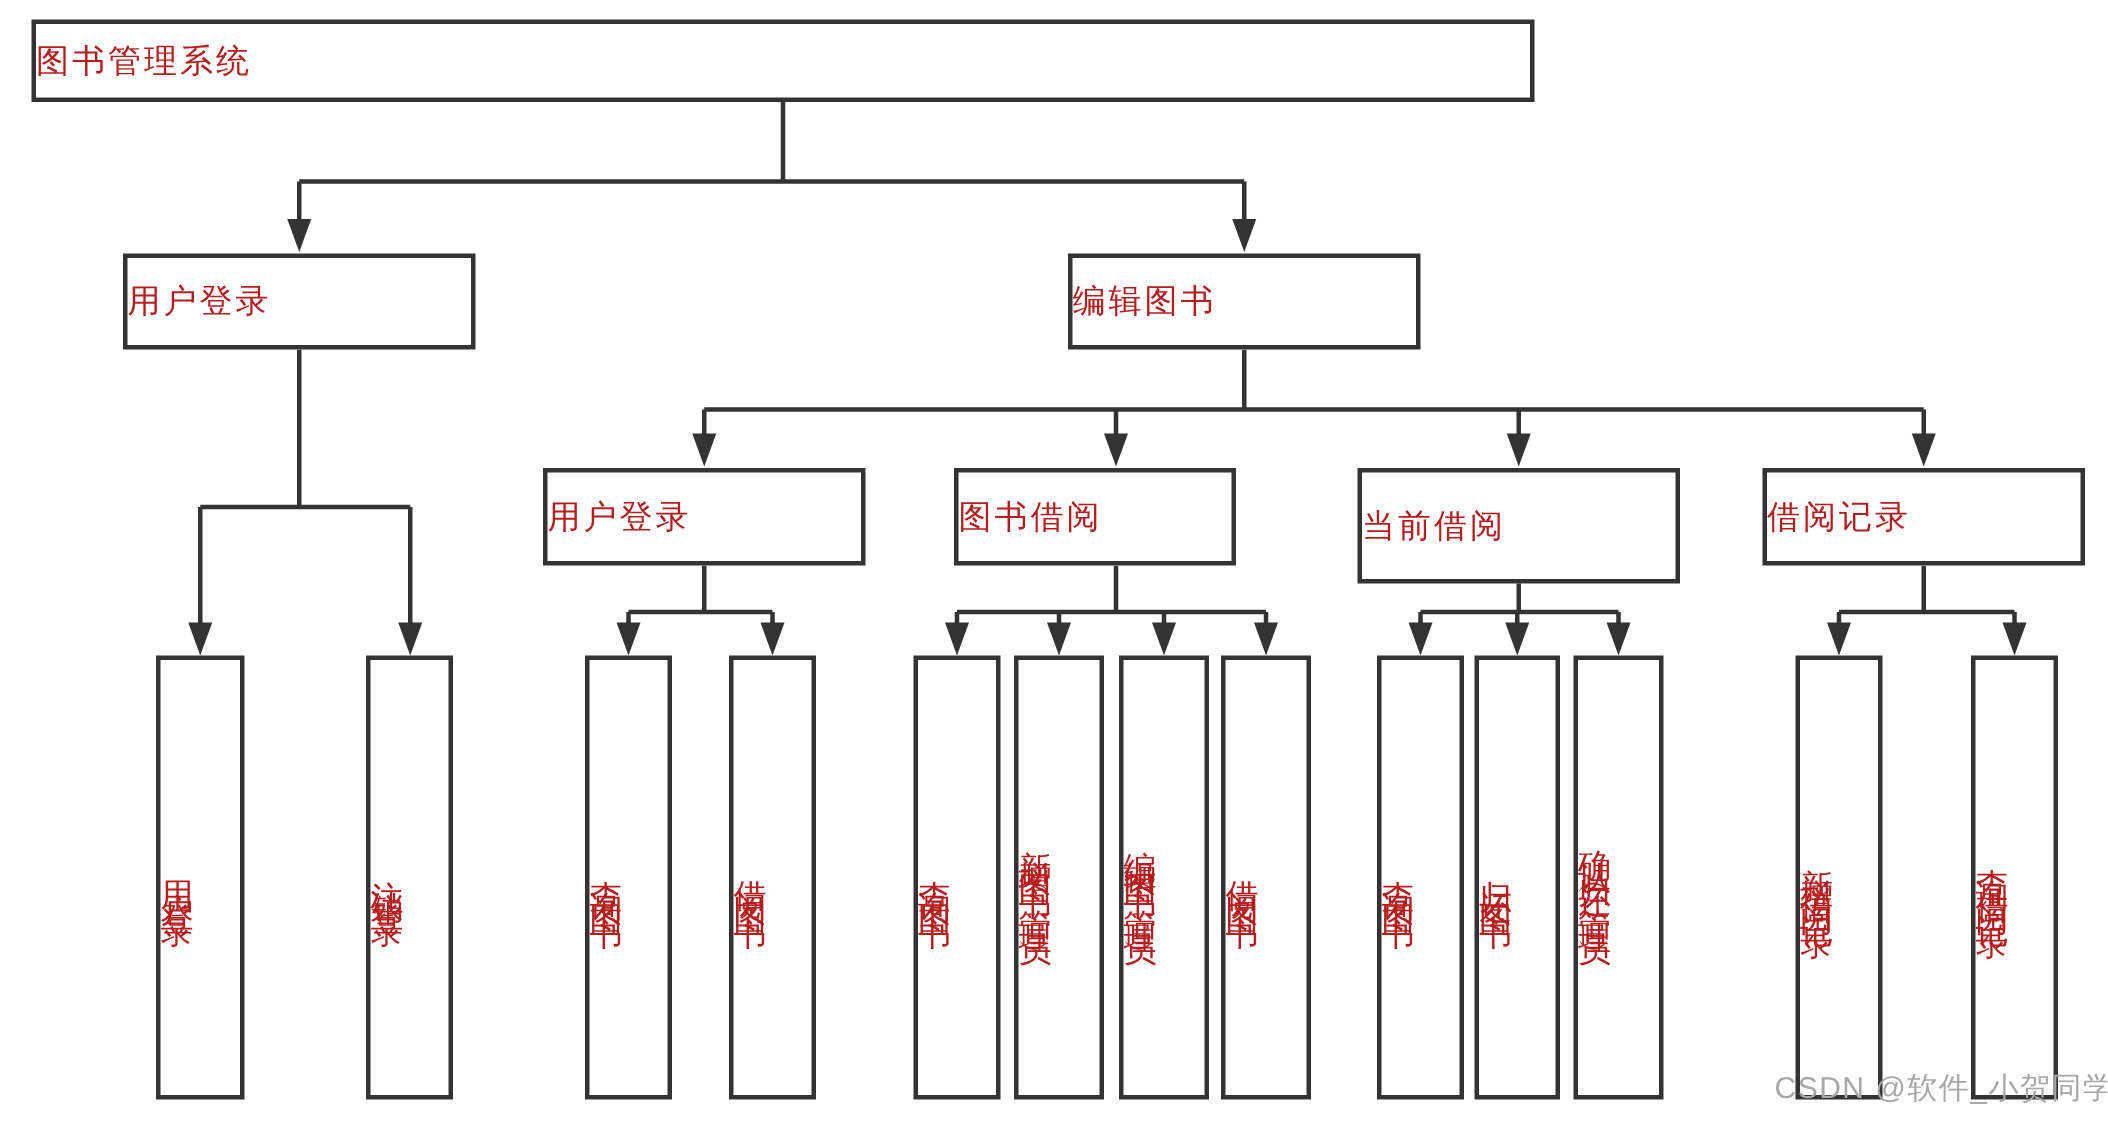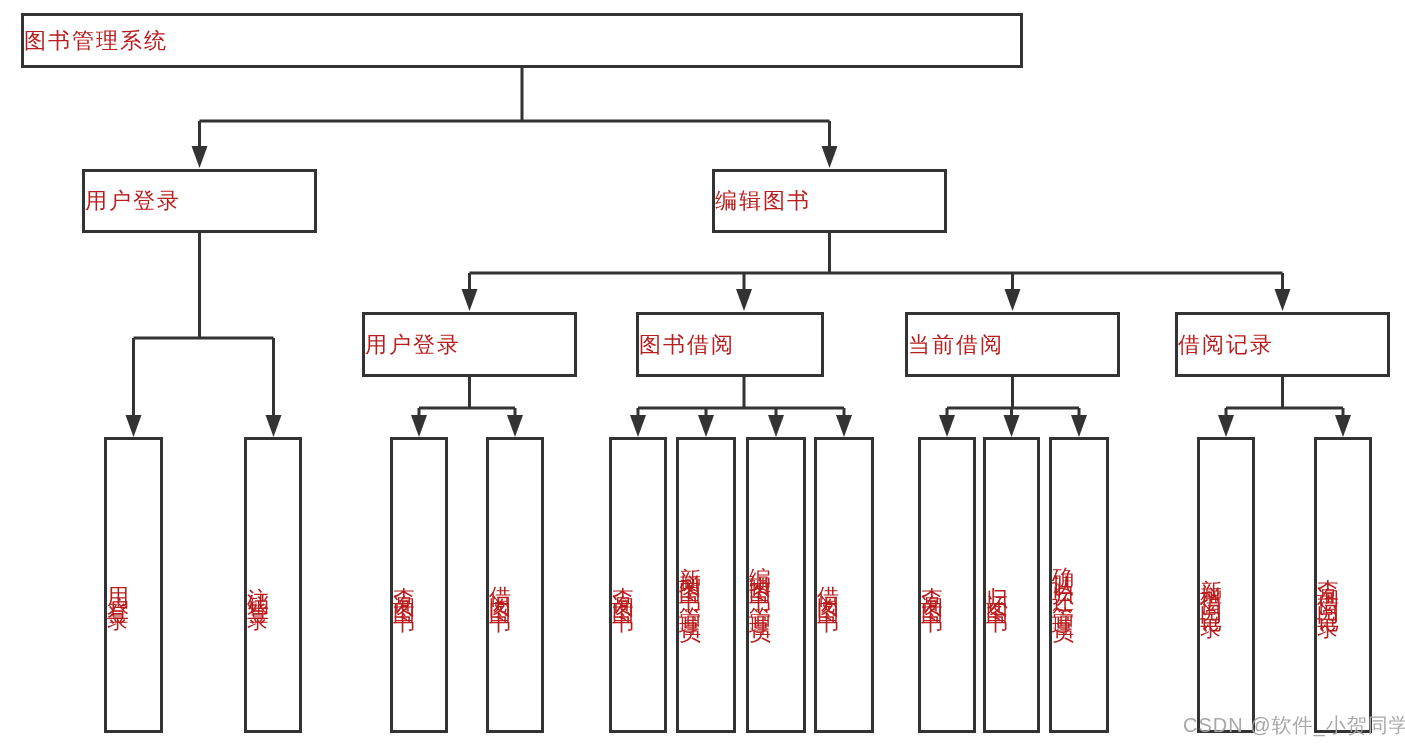--- a/index.html
+++ b/index.html
@@ -120,21 +120,21 @@
   <div class="box h-box" style="left:712px; top:169px; width:235px; height:64px">
     <span>编辑图书</span>
   </div>
 
   <div class="box h-box" style="left:362px; top:312px; width:215px; height:65px">
     <span>用户登录</span>
   </div>
   <div class="box h-box" style="left:636px; top:312px; width:188px; height:65px">
     <span>图书借阅</span>
   </div>
-  <div class="box h-box" style="left:905px; top:312px; width:215px; height:65px">
+  <div class="box h-box" style="left:905px; top:312px; width:215px; height:77px">
     <span>当前借阅</span>
   </div>
   <div class="box h-box" style="left:1175px; top:312px; width:215px; height:65px">
     <span>借阅记录</span>
   </div>
 
   <div class="box v-box" style="left:104px; top:437px; width:59px; height:296px">
     <span>用户登录</span>
   </div>
   <div class="box v-box" style="left:244px; top:437px; width:58px; height:296px">

